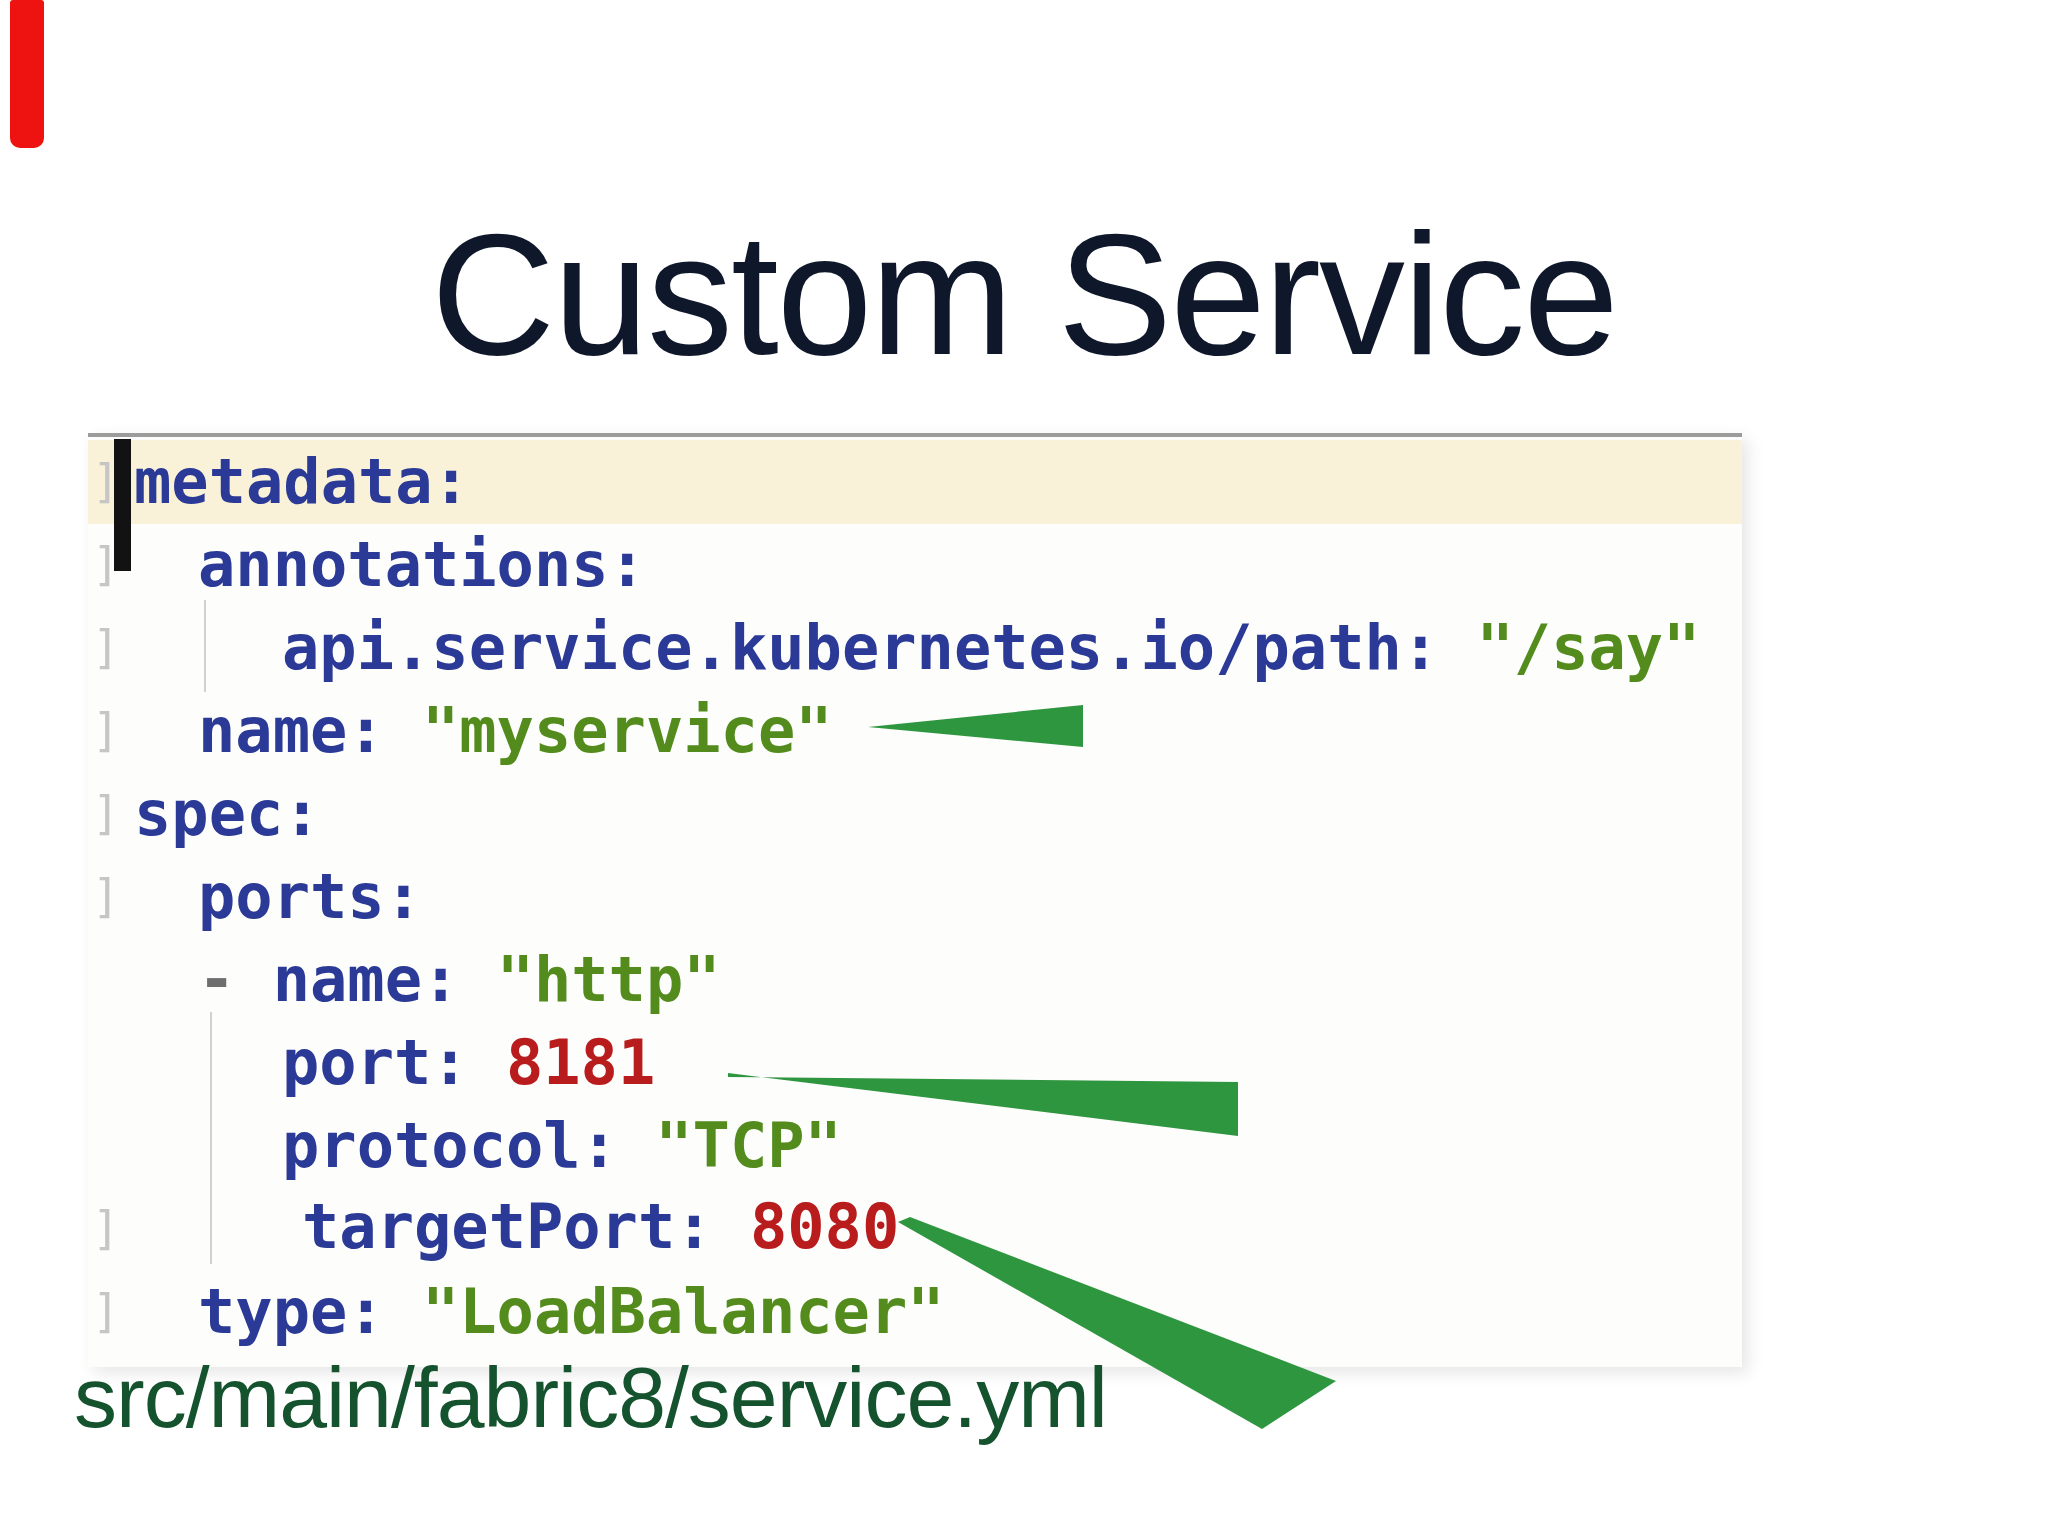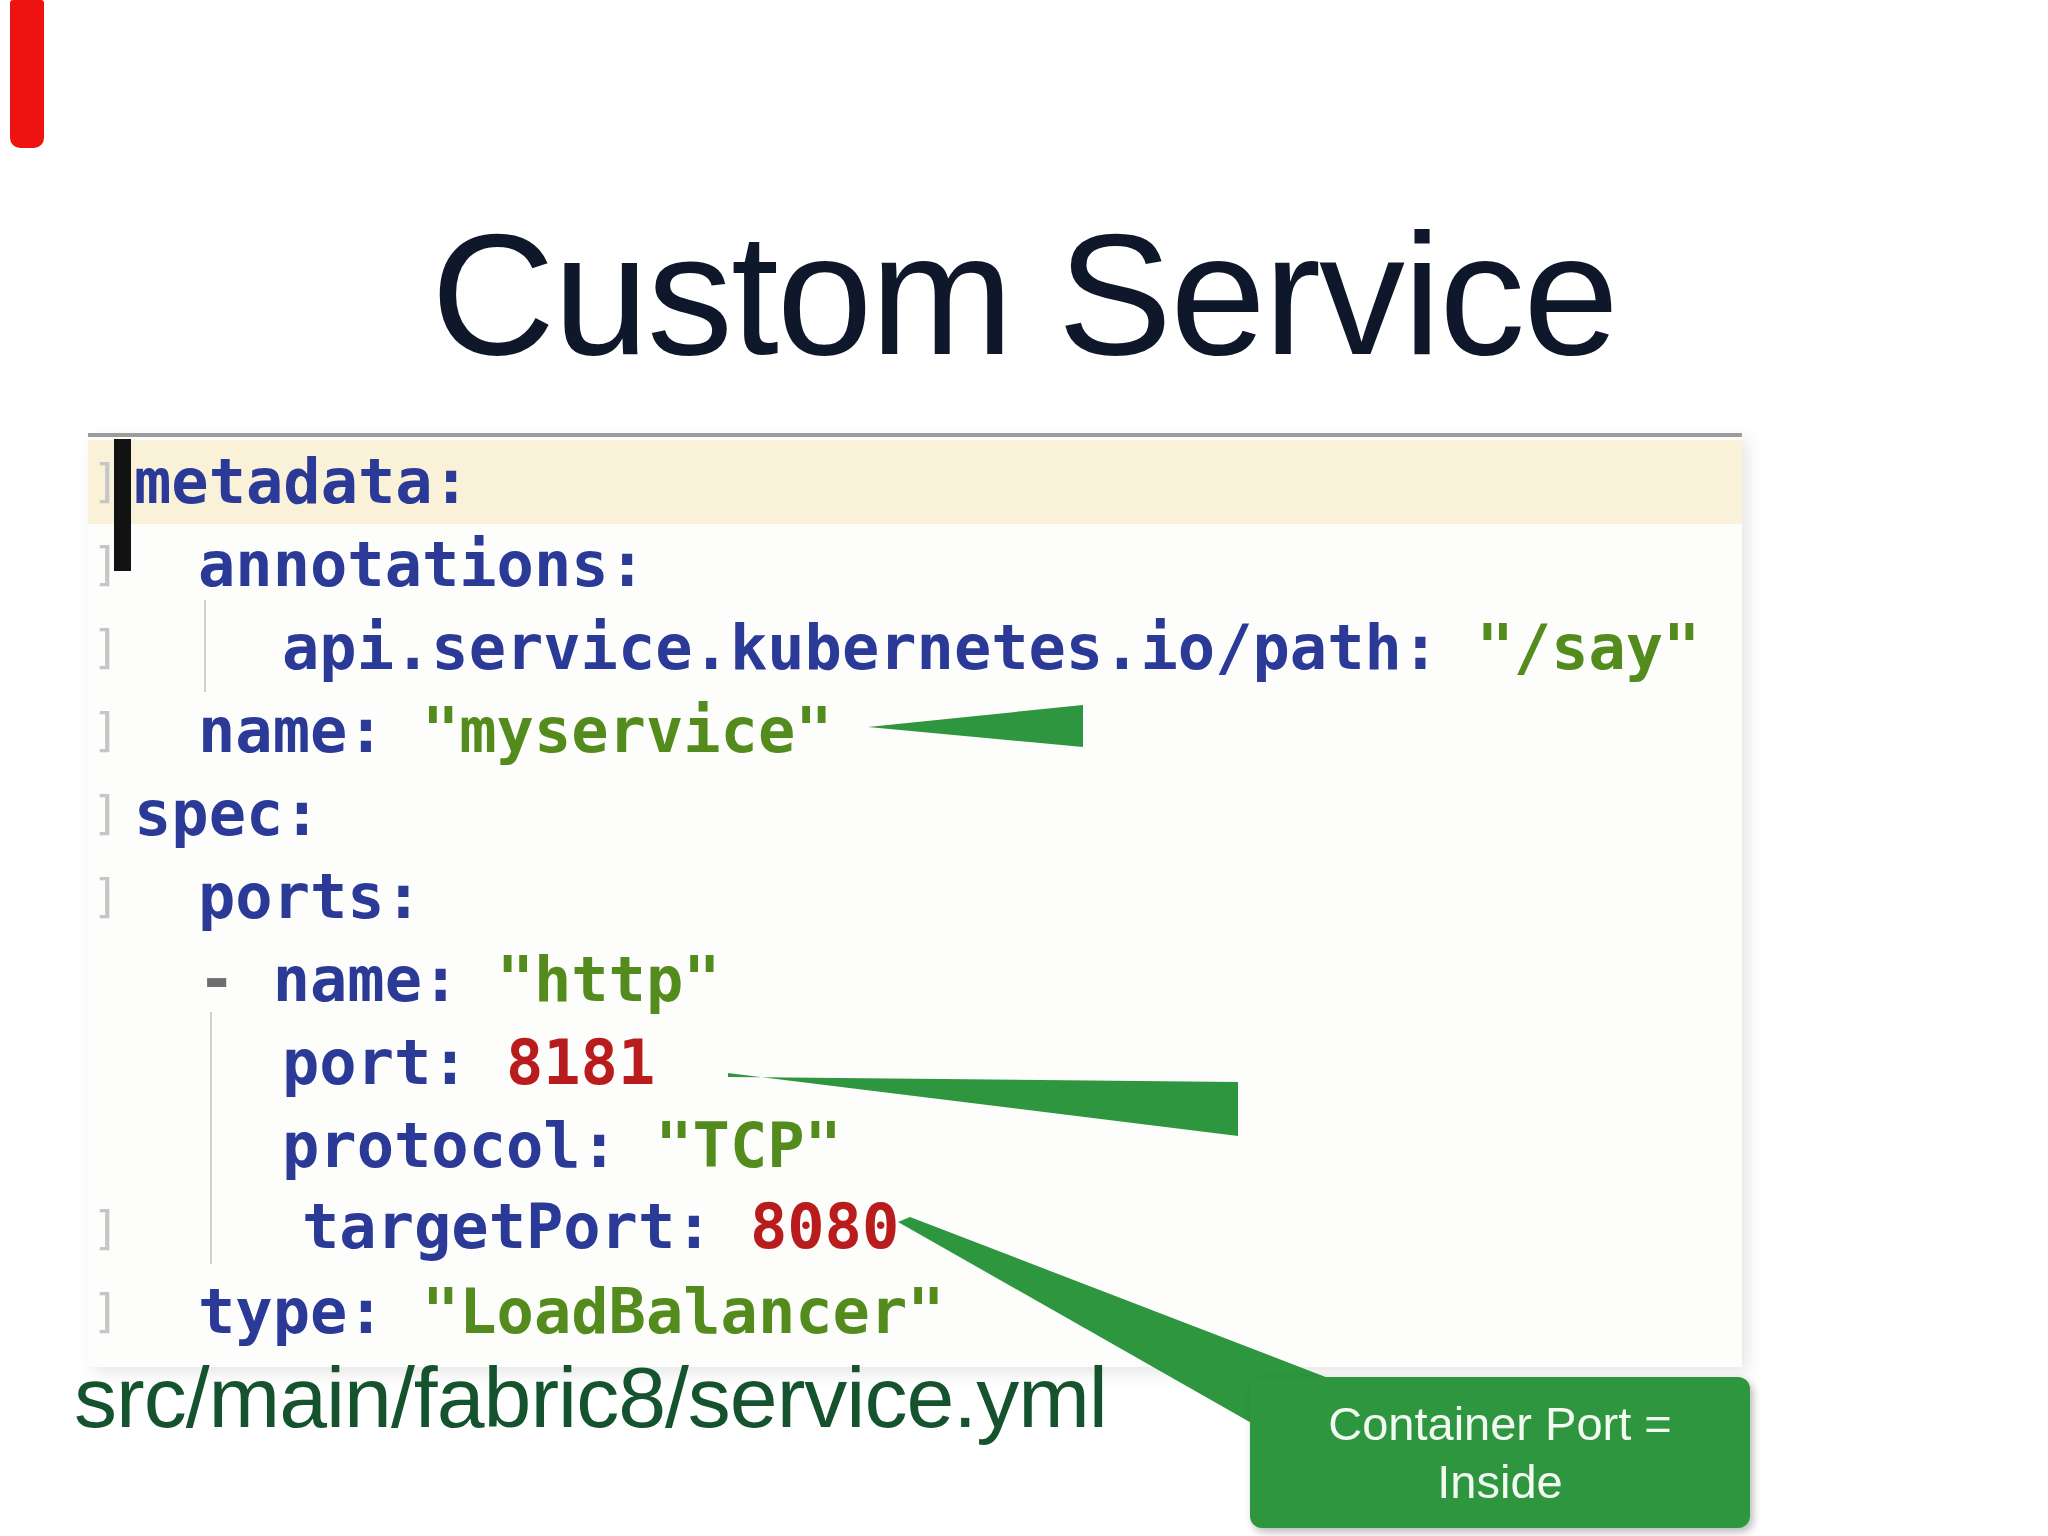--- a/index.html
+++ b/index.html
@@ -93,20 +93,16 @@
         <div class="code-line" style="top: 748px; left: 194px; margin-left: 20px;"><span class="tk-key">targetPort:</span><span class="tk-sp"> </span><span class="tk-num">8080</span></div>
         <span class="gutter-mark" style="top: 833px;">]</span>
         <div class="code-line" style="top: 833px; left: 110px;"><span class="tk-key">type:</span><span class="tk-sp"> </span><span class="tk-str">"LoadBalancer"</span></div>
       </div>
   </div>
 
   <div class="wedge wedge-1"></div>
   <div class="wedge wedge-2"></div>
   <div class="wedge wedge-3"></div>
 
-  <div class="callout callout-3">
-    <span>Container Port =
-Inside</span>
-  </div>
 
   <div class="src-path">src/main/fabric8/service.yml</div>
 
 </div>
 
 </body></html>

